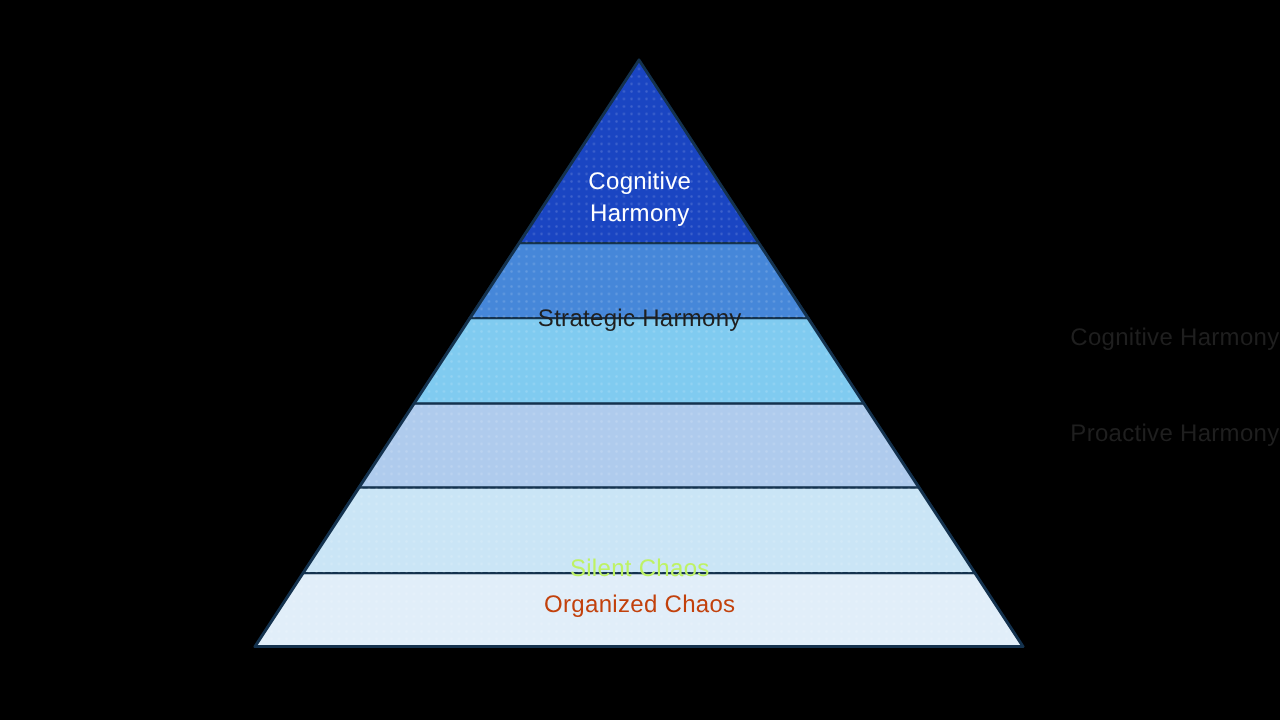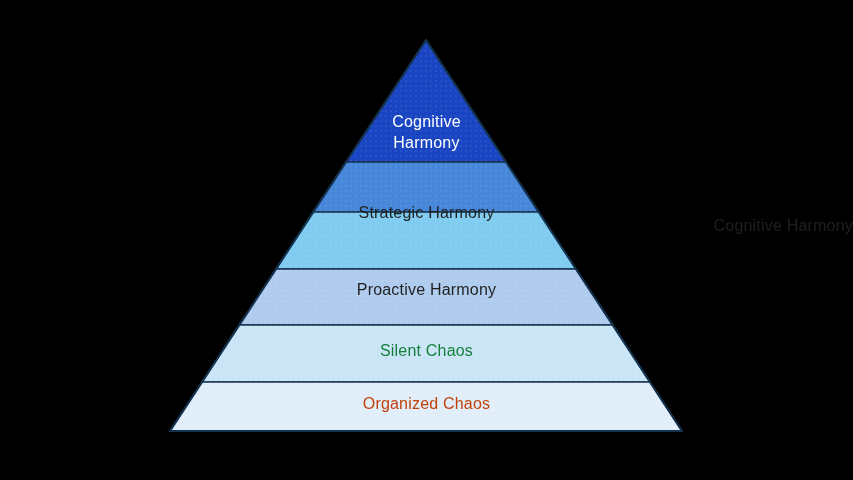--- a/index.html
+++ b/index.html
@@ -44,21 +44,21 @@
   .lvl-label.two-line {
     left: 50%;
     transform: translateX(-50%);
     width: 130px;
     line-height: 21px;
     white-space: normal;
   }
   .top-1 { top: 111px; }
   .top-2 { top: 170px; }
   .top-3 { top: 215px; text-align: right; }
-  .top-4 { top: 279px; }
+  .top-4 { top: 279px; text-align: right; }
   .top-5 { top: 340px; }
   .top-6 { top: 393px; }
 </style>
 </head>
 <body>
 
 <div class="stage">
 
   <svg width="853" height="480" viewBox="0 0 853 480">
     <defs>
@@ -85,17 +85,17 @@
   </svg>
 
   <div class="lvl-label two-line top-1" style="color: rgb(255, 255, 255);">Cognitive Harmony</div>
 
   <div class="lvl-label top-2" style="color: rgb(31, 31, 31); margin-top: 32px;">Strategic Harmony</div>
 
   <div class="lvl-label top-3" style="color: rgb(31, 31, 31);">Cognitive Harmony</div>
 
   <div class="lvl-label top-4" style="color: rgb(31, 31, 31);">Proactive Harmony</div>
 
-  <div class="lvl-label top-5" style="color: #15803d;">Silent Chaos</div>
+  <div class="lvl-label top-5" style="color: #bef264; margin-top: 29px;">Silent Chaos</div>
 
   <div class="lvl-label top-6" style="color: #c2410c;">Organized Chaos</div>
 
 </div>
 
 </body></html>

